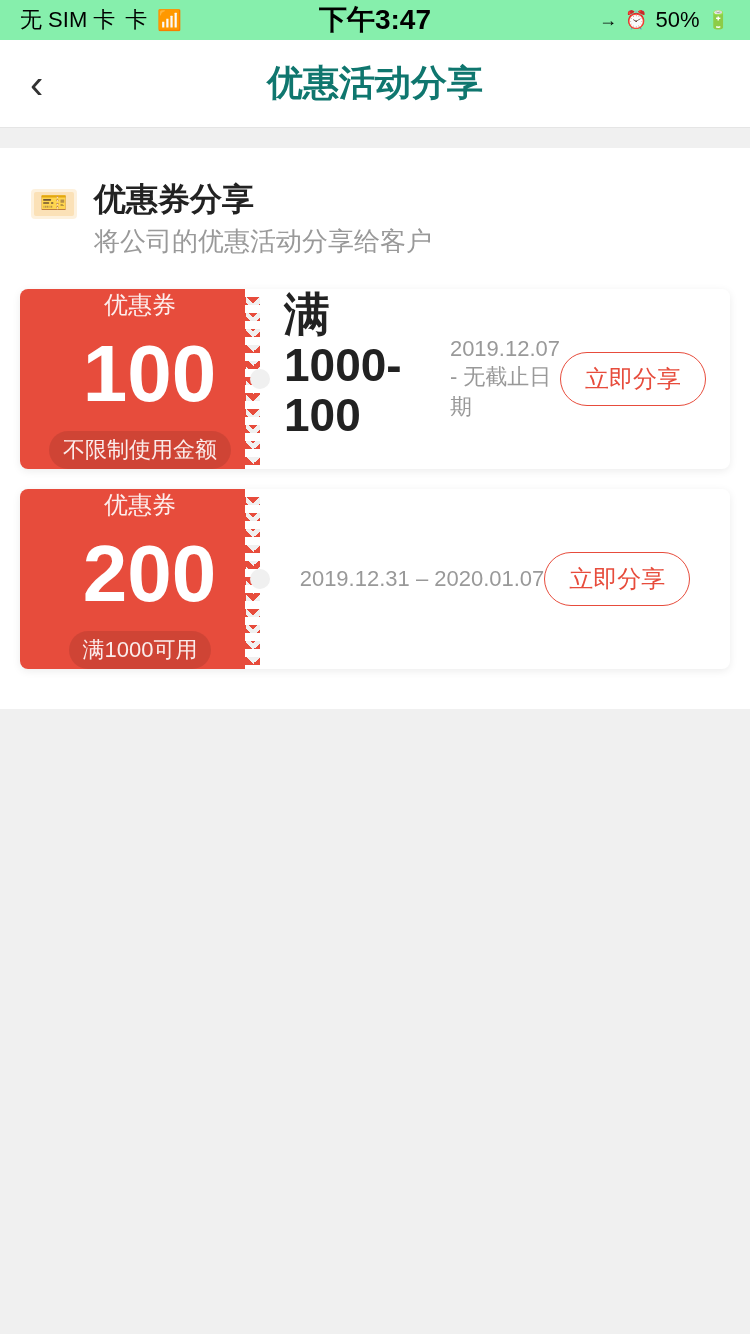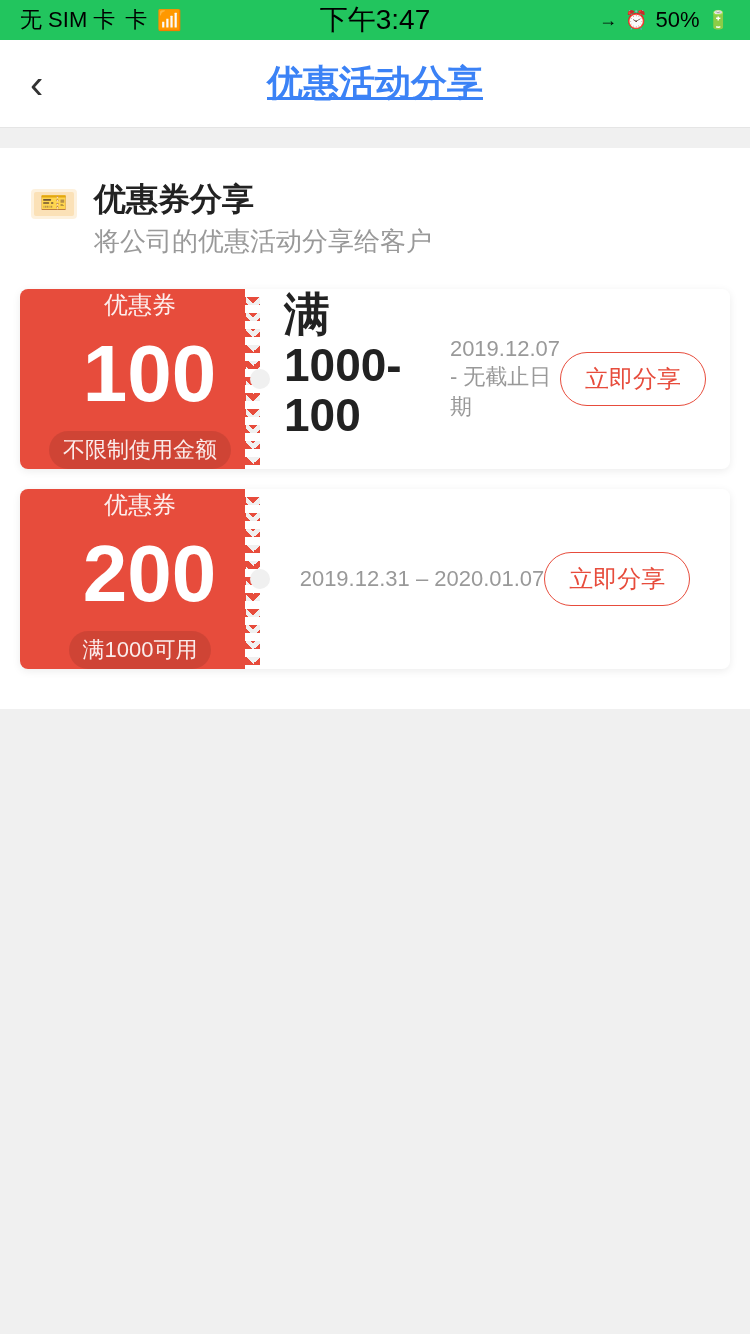--- a/index.html
+++ b/index.html
@@ -9,37 +9,37 @@
       width: 750px;
       min-height: 1334px;
       background: #f0f0f0;
       font-family: -apple-system, "PingFang SC", "Helvetica Neue", sans-serif;
       font-size: 28px;
     }
 
     
     .status-bar {
       height: 40px;
-      background: #22c55e;
+      background: #86efac;
       display: flex;
       align-items: center;
       justify-content: space-between;
       padding: 0 20px;
       font-size: 24px;
       font-weight: 500;
     }
     .status-left {
       display: flex;
       align-items: center;
       gap: 10px;
       font-size: 22px;
     }
     .status-center {
       font-size: 28px;
-      font-weight: 400;
+      font-weight: 700;
       position: absolute;
       left: 50%;
       transform: translateX(-50%);
     }
     .status-right {
       display: flex;
       align-items: center;
       gap: 8px;
       font-size: 22px;
     }
@@ -58,22 +58,21 @@
       position: absolute;
       left: 30px;
       font-size: 40px;
       color: #333;
       cursor: pointer;
       line-height: 1;
     }
     .nav-title {
       font-size: 36px;
       font-weight: 600;
-      color: #3b82f6;
-      text-decoration: underline;
+      color: #0f766e;
     }
 
     
     .section-gap {
       height: 20px;
       background: #f0f0f0;
     }
 
     
     .section-header {

